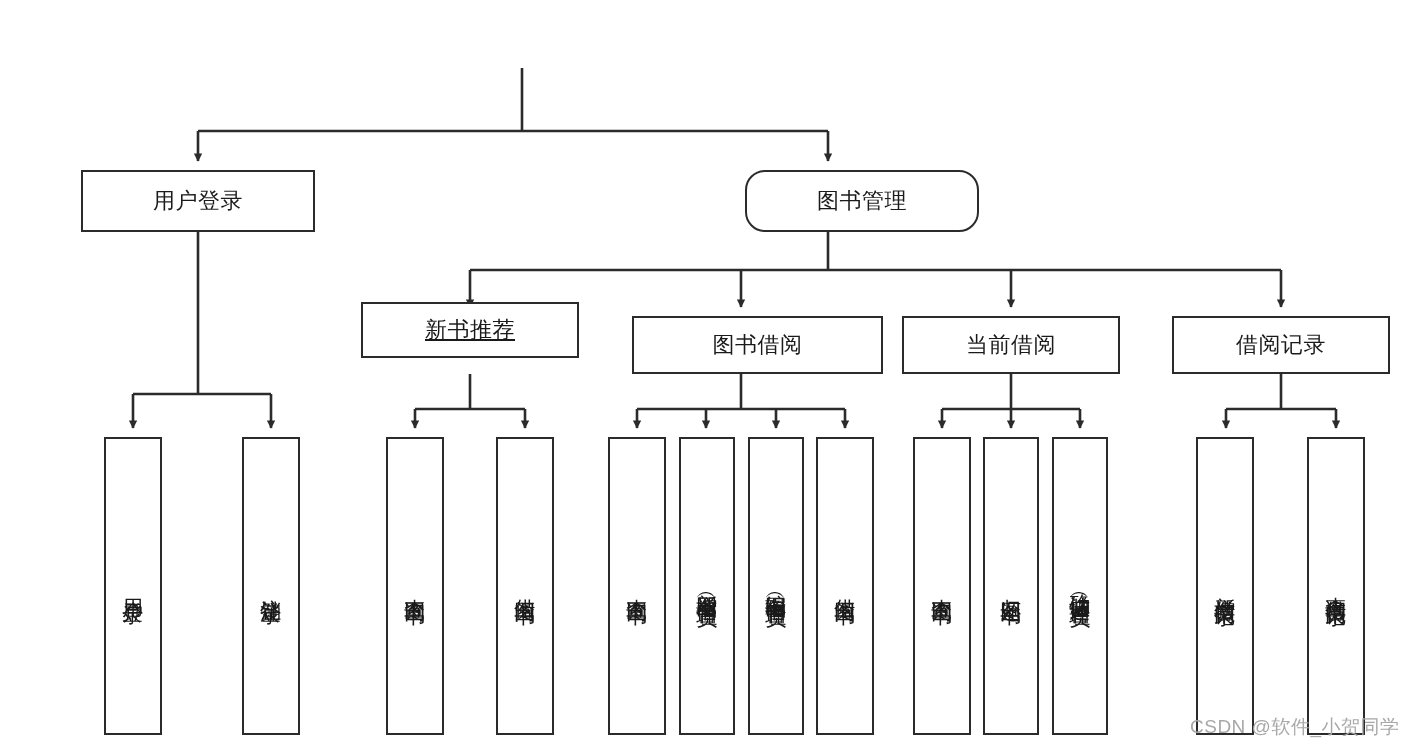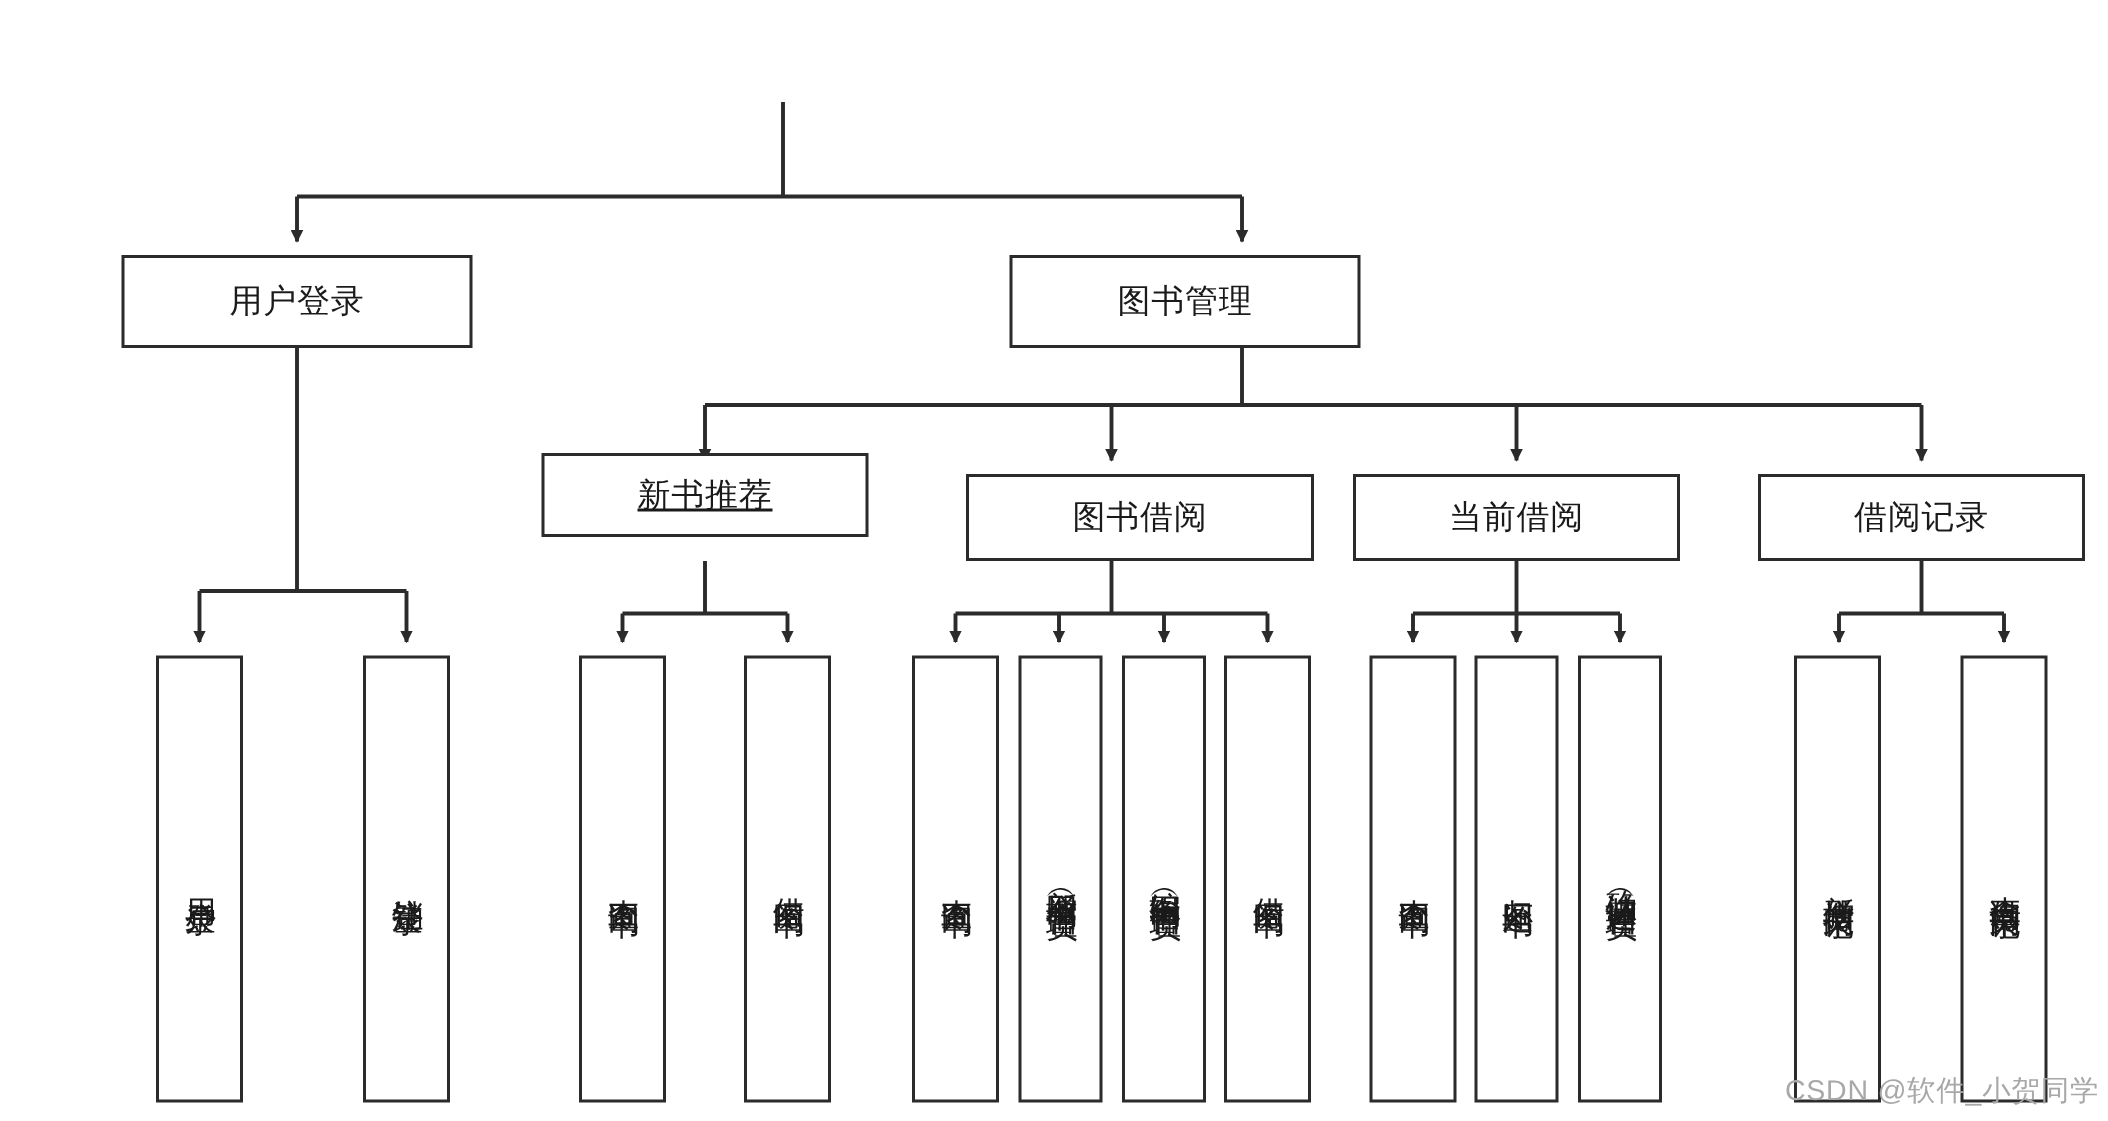--- a/index.html
+++ b/index.html
@@ -127,28 +127,28 @@
       <path d="M1226,409 L1336,409"></path>
       <path d="M1226,409 L1226,428" marker-end="url(#arrowhead)"></path>
       <path d="M1336,409 L1336,428" marker-end="url(#arrowhead)"></path>
     </g>
   </svg>
 
 
   <div class="node horizontal level-2" style="left:81px; top:170px; width:234px; height:62px;">
     <span class="node-label">用户登录</span>
   </div>
-  <div class="node horizontal level-2" style="left:673px; top:170px; width:234px; height:62px;">
+  <div class="node horizontal level-2" style="left:745px; top:170px; width:234px; height:62px;border-radius:20px;">
     <span class="node-label">图书管理</span>
   </div>
 
   <div class="node horizontal level-3" style="left:361px; top:302px; width:218px; height:56px;text-decoration:underline;">
     <span class="node-label">新书推荐</span>
   </div>
-  <div class="node horizontal level-3" style="left:632px; top:316px; width:232px; height:58px;margin-left:12px;">
+  <div class="node horizontal level-3" style="left:632px; top:316px; width:251px; height:58px;">
     <span class="node-label">图书借阅</span>
   </div>
   <div class="node horizontal level-3" style="left:902px; top:316px; width:218px; height:58px;justify-content:center;">
     <span class="node-label">当前借阅</span>
   </div>
   <div class="node horizontal level-3" style="left:1172px; top:316px; width:218px; height:58px;">
     <span class="node-label">借阅记录</span>
   </div>
 
   <div class="node vertical leaf" style="left:104px; top:437px; width:58px; height:298px;">

